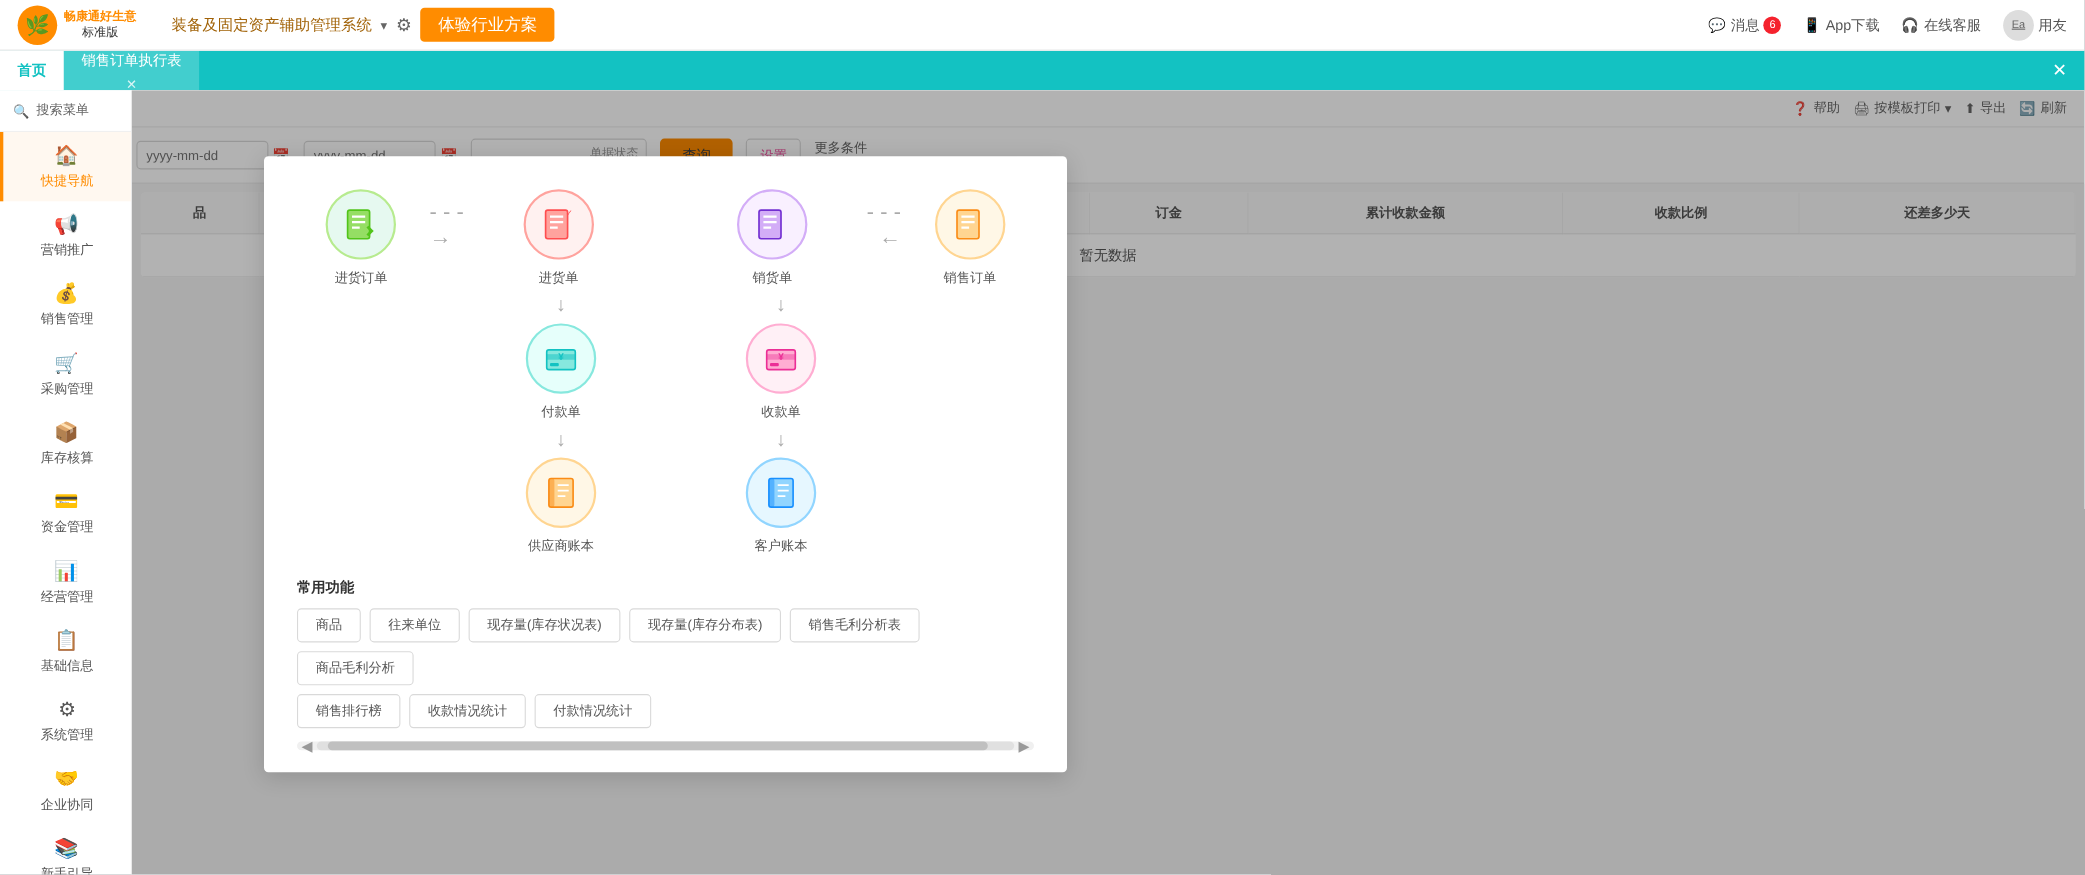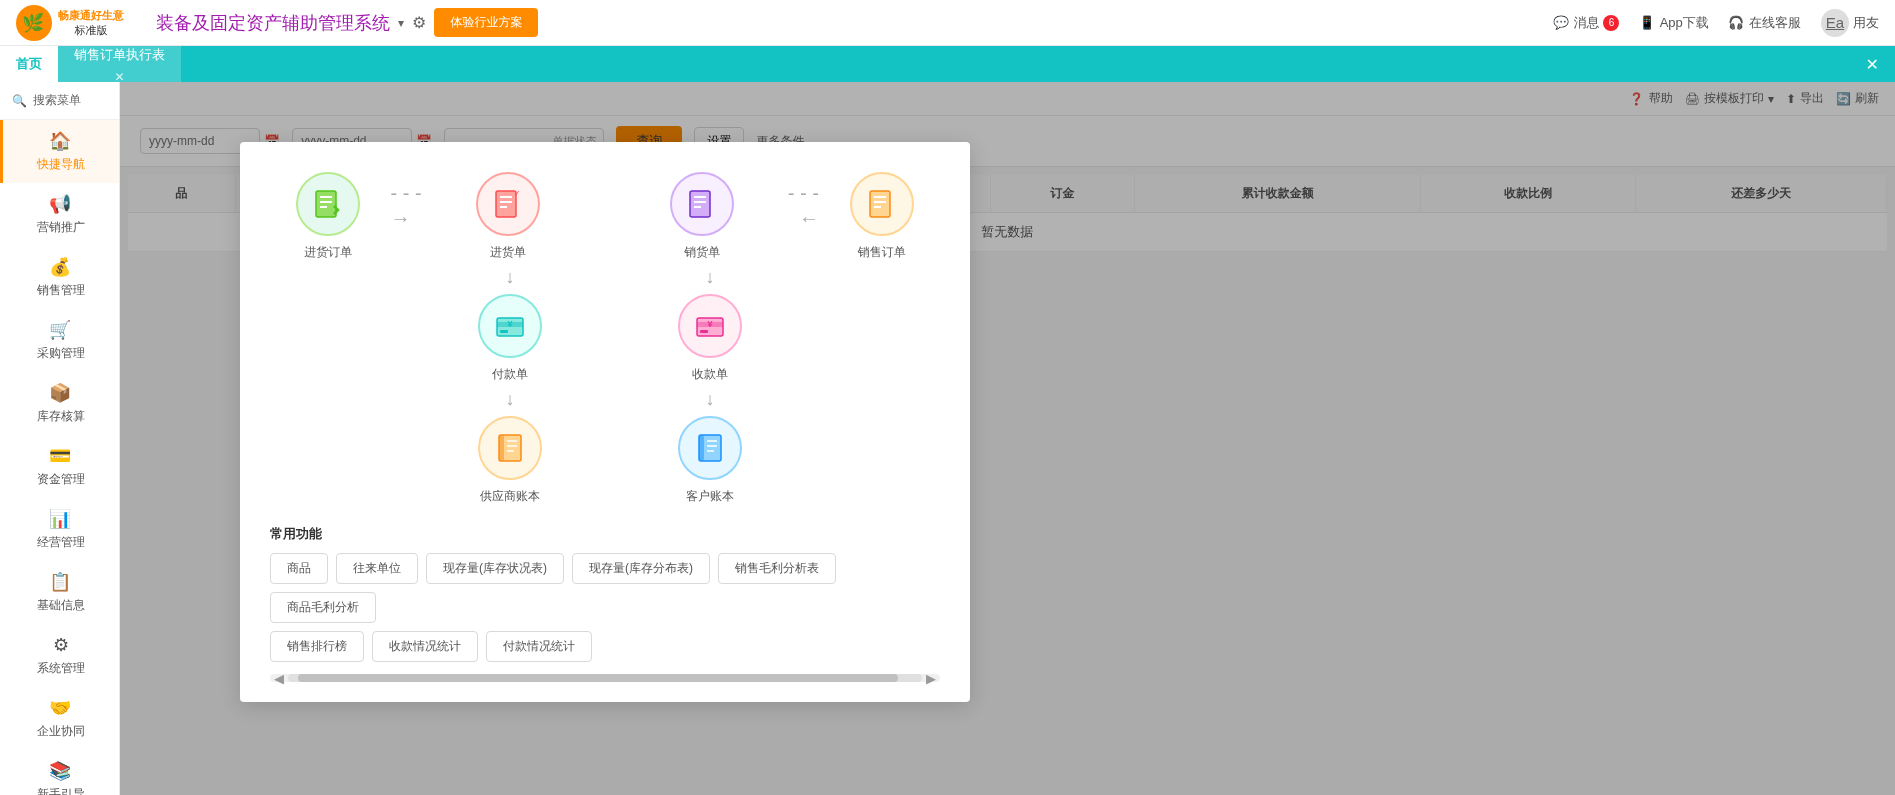--- a/index.html
+++ b/index.html
@@ -37,37 +37,37 @@
     .logo-text { font-size: 11px; color: #333; line-height: 1.3; text-align: center; }
     .logo-text .brand { color: #ff8c00; font-weight: bold; }
 
     .system-title-area {
       display: flex;
       align-items: center;
       gap: 8px;
       flex: 1;
       padding-left: 20px;
     }
-    .system-title { font-size: 18px; color: #a21caf; }
+    .system-title { font-size: 14px; color: #a16207; }
     .dropdown-btn {
       background: none;
       border: none;
       cursor: pointer;
       color: #666;
       font-size: 12px;
     }
     .settings-icon { color: #666; cursor: pointer; font-size: 16px; }
     .trial-btn {
       background: #ff8c00;
       color: white;
       border: none;
       border-radius: 4px;
       padding: 6px 16px;
       cursor: pointer;
-      font-size: 12px;
+      font-size: 15px;
     }
 
     .header-right {
       display: flex;
       align-items: center;
       gap: 20px;
     }
     .header-icon-item {
       display: flex;
       align-items: center;
@@ -90,21 +90,21 @@
     }
     .user-avatar {
       width: 28px;
       height: 28px;
       border-radius: 50%;
       background: #ddd;
       display: flex;
       align-items: center;
       justify-content: center;
       color: #666;
-      font-size: 15px;
+      font-size: 10px;
       text-decoration: underline;
     }
 
     
     .tab-bar {
       height: 36px;
       background: #13c2c2;
       display: flex;
       align-items: center;
       padding: 0 0;
@@ -187,23 +187,22 @@
       color: #666;
       cursor: pointer;
       font-size: 12px;
       background: none;
       border: none;
     }
 
     
     .filter-bar {
       background: #fff;
-      padding: 10px 20px;
-      display: flex;
-      align-items: center;
+      padding: 10px 4px;
+      display: flex;
       gap: 12px;
       border-bottom: 1px solid #e8e8e8;
       flex-wrap: wrap;
     }
     .filter-select {
       border: 1px solid #d9d9d9;
       border-radius: 4px;
       padding: 5px 10px;
       font-size: 12px;
       color: #999;
@@ -215,21 +214,21 @@
       background: #ff8c00;
       color: #404040;
       border: none;
       border-radius: 4px;
       padding: 6px 20px;
       cursor: pointer;
       font-size: 13px;
     }
     .settings-btn {
       background: #fff;
-      color: #000000;
+      color: #ec4899;
       border: 1px solid #d9d9d9;
       border-radius: 4px;
       padding: 5px 12px;
       cursor: pointer;
       font-size: 12px;
     }
     .more-conditions {
       color: #666;
       font-size: 12px;
       cursor: pointer;

